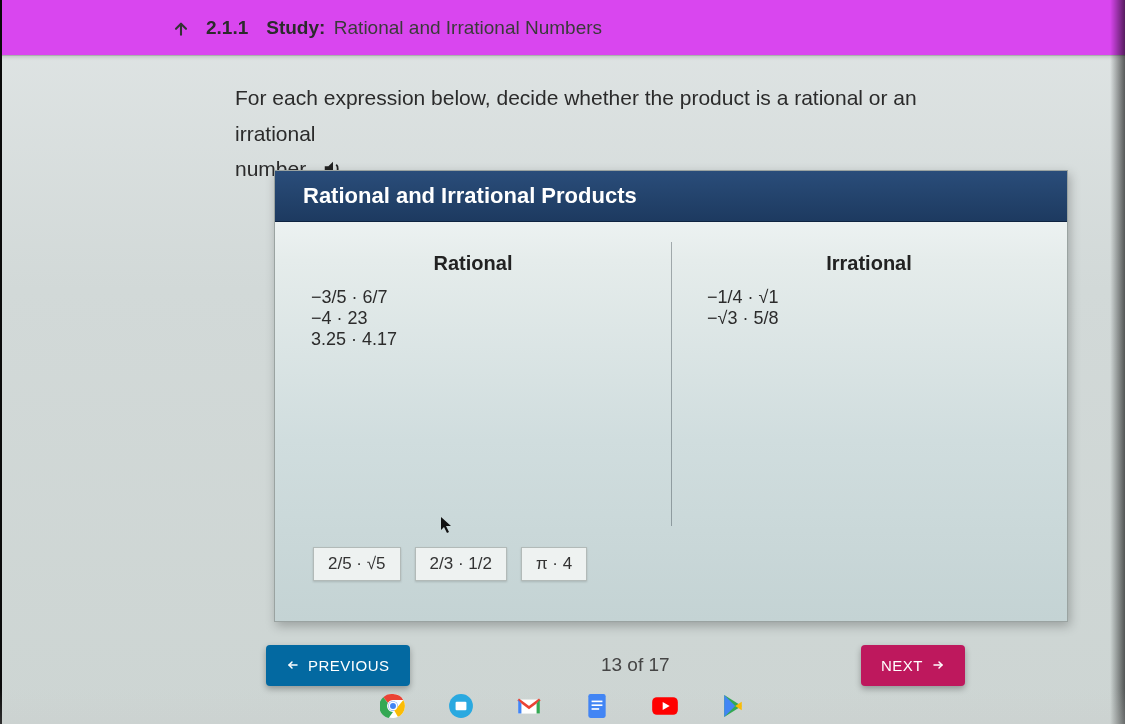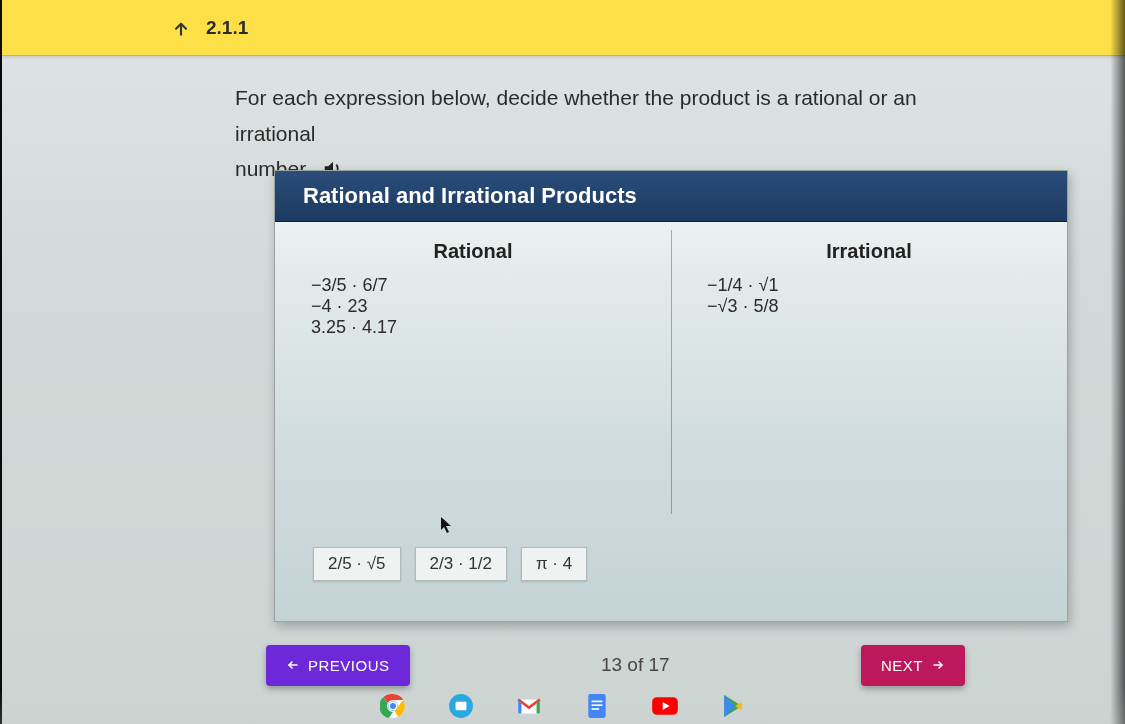--- a/index.html
+++ b/index.html
@@ -1,21 +1,21 @@
 <!DOCTYPE html>
 <html><head>
 <meta charset="utf-8">
 <style>
   * { box-sizing: border-box; margin: 0; padding: 0; }
   html, body { width: 1125px; height: 724px; overflow: hidden; font-family: Arial, Helvetica, sans-serif; }
   body { background: linear-gradient(180deg, #e0e5e5 0%, #d2d9d8 40%, #cdd5d3 100%); position: relative; }
 
   .topbar {
     height: 56px;
-    background: #fde047;
+    background: #d946ef;
     display: flex;
     align-items: center;
     padding-left: 170px;
     border-bottom: 1px solid #aab0ae;
     box-shadow: 0 1px 4px rgba(0,0,0,0.15);
     gap: 14px;
   }
   .back-arrow { width: 22px; height: 22px; display:flex; align-items:center; justify-content:center; cursor:pointer; }
   .breadcrumb-num { font-weight: 700; font-size: 19px; color: #2b2b2b; }
   .breadcrumb-study { font-weight: 700; font-size: 19px; color: #2b2b2b; margin-left: 4px; }
@@ -50,20 +50,21 @@
     background: linear-gradient(180deg, #2a4d7a 0%, #1d3a60 100%);
     color: #fff;
     font-size: 22px;
     font-weight: 600;
     padding: 12px 28px;
     border-bottom: 1px solid #0e2340;
   }
   .columns {
     display: flex;
     height: 300px;
+    margin-top: 12px;
   }
   .col {
     flex: 1 1 50%;
     padding: 12px 0 0 0;
     position: relative;
   }
   .col + .col::before {
     content: "";
     position: absolute;
     left: 0; top: 8px; bottom: 8px;
@@ -116,21 +117,21 @@
     position: absolute;
     left: 266px;
     right: 160px;
     top: 582px;
     height: 54px;
     display: flex;
     align-items: center;
     justify-content: space-between;
   }
   .nav-btn {
-    background: #6d28d9;
+    background: #0369a1;
     color: #fff;
     font-size: 15px;
     letter-spacing: 0.5px;
     border: none;
     padding: 12px 20px;
     border-radius: 4px;
     cursor: pointer;
     display: inline-flex;
     align-items: center;
     gap: 8px;
@@ -165,20 +166,24 @@
 <div class="side-shadow-right"></div>
 
 <div class="topbar">
   <span class="back-arrow">
     <svg width="20" height="20" viewBox="0 0 24 24" fill="none" stroke="#333" stroke-width="2.5" stroke-linecap="round" stroke-linejoin="round">
       <path d="M12 20 L12 7"></path>
         <path d="M6 13 L12 7 L18 13"></path>
     </svg>
   </span>
   <span class="breadcrumb-num">2.1.1</span>
+  <span>
+    <span class="breadcrumb-study">Study:</span>
+    <span class="breadcrumb-title">Rational and Irrational Numbers</span>
+  </span>
 </div>
 
 <div class="content">
 
   <div class="prompt">
     <div>For each expression below, decide whether the product is a rational or an irrational</div>
     <div class="prompt-line">
       <span>number.</span>
       <span class="audio-icon">
         <svg width="24" height="22" viewBox="0 0 24 24" fill="#222">

